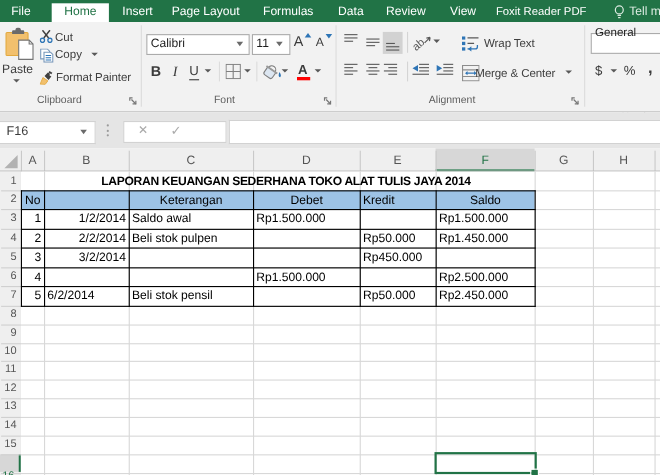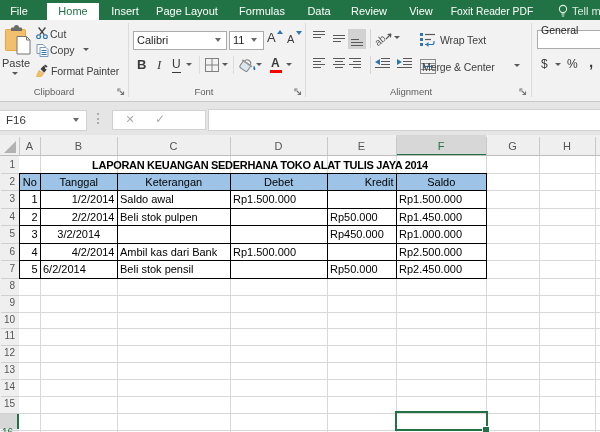--- a/index.html
+++ b/index.html
@@ -173,21 +173,21 @@
 <svg style="position:absolute;left:420px;top:59px" width="16" height="15" viewBox="0 0 16 15">
 <g stroke="#8c8c8c" stroke-width="1" fill="none">
         <rect x="0.5" y="0.5" width="15" height="14"></rect>
         <line x1="0.5" y1="4.5" x2="15.5" y2="4.5"></line>
         <line x1="0.5" y1="10.5" x2="15.5" y2="10.5"></line>
       </g>
 <line x1="4" y1="7.5" x2="12" y2="7.5" stroke="#2e75b6" stroke-width="1.2"></line>
 <path d="M5 7.5 l2.2 -2 v4 z" fill="#2e75b6" transform="translate(-2.2 0)"></path>
 <path d="M11 7.5 l-2.2 -2 v4 z" fill="#2e75b6" transform="translate(2.2 0)"></path>
 </svg>
-<div style="position:absolute;left:422px;top:60.5px;font:normal 10.5px/13.5px 'Liberation Sans',sans-serif;color:#404040;white-space:nowrap;letter-spacing:-0.1px;">Merge &amp; Center</div>
+<div style="position:absolute;left:432px;top:60.5px;font:normal 10.5px/13.5px 'Liberation Sans',sans-serif;color:#404040;white-space:nowrap;letter-spacing:-0.1px;">Merge &amp; Center</div>
 <div style="position:absolute;left:514.0px;top:64.25px;width:0;height:0;border-left:3.0px solid transparent;border-right:3.0px solid transparent;border-top:3.5px solid #595959;"></div>
 <div style="position:absolute;left:261px;top:85.5px;width:300px;text-align:center;font:normal 9.5px/12.5px 'Liberation Sans',sans-serif;color:#5e5e5e;white-space:nowrap;">Alignment</div>
 <svg style="position:absolute;left:519px;top:88px" width="8" height="8" viewBox="0 0 8 8">
 <g stroke="#767676" stroke-width="1.1" fill="none">
         <path d="M1 3.5 V1 H3.5"></path>
         <path d="M2.5 2.5 L6.5 6.5"></path>
         <path d="M6.5 3.5 V6.5 H3.5"></path>
       </g>
     </svg>
 <div style="position:absolute;left:537px;top:30px;width:70px;height:17px;background:#ffffff;border:1px solid #ababab;"></div>
@@ -303,45 +303,41 @@
 <div style="position:absolute;left:19px;top:277.8px;width:468px;height:1px;background:#000000;"></div>
 <div style="position:absolute;left:19px;top:172.6px;width:1px;height:106.20000000000002px;background:#000000;"></div>
 <div style="position:absolute;left:40px;top:172.6px;width:1px;height:106.20000000000002px;background:#000000;"></div>
 <div style="position:absolute;left:117px;top:172.6px;width:1px;height:106.20000000000002px;background:#000000;"></div>
 <div style="position:absolute;left:230px;top:172.6px;width:1px;height:106.20000000000002px;background:#000000;"></div>
 <div style="position:absolute;left:327px;top:172.6px;width:1px;height:106.20000000000002px;background:#000000;"></div>
 <div style="position:absolute;left:396px;top:172.6px;width:1px;height:106.20000000000002px;background:#000000;"></div>
 <div style="position:absolute;left:486px;top:172.6px;width:1px;height:106.20000000000002px;background:#000000;"></div>
 <div style="position:absolute;left:37px;top:157.5px;width:446px;text-align:center;font:bold 11px/15.099999999999994px 'Liberation Sans',sans-serif;color:#000;white-space:nowrap;letter-spacing:-0.3px;">LAPORAN KEUANGAN SEDERHANA TOKO ALAT TULIS JAYA 2014</div>
 <div style="position:absolute;left:22px;top:174.6px;width:15.5px;height:15.400000000000006px;text-align:center;font:11px/15.400000000000006px 'Liberation Sans',sans-serif;color:#000000;white-space:nowrap;">No</div>
-<div style="position:absolute;left:43px;top:174.6px;width:71.5px;height:15.400000000000006px;text-align:center;font:11px/15.400000000000006px 'Liberation Sans',sans-serif;color:#000000;white-space:nowrap;">Tanggal</div>
 <div style="position:absolute;left:233px;top:174.6px;width:91.5px;height:15.400000000000006px;text-align:center;font:11px/15.400000000000006px 'Liberation Sans',sans-serif;color:#000000;white-space:nowrap;">Debet</div>
 <div style="position:absolute;left:120px;top:174.6px;width:107.5px;height:15.400000000000006px;text-align:center;font:11px/15.400000000000006px 'Liberation Sans',sans-serif;color:#000000;white-space:nowrap;">Keterangan</div>
-<div style="position:absolute;left:330px;top:174.6px;width:63.5px;height:15.400000000000006px;text-align:right;font:11px/15.400000000000006px 'Liberation Sans',sans-serif;color:#000000;white-space:nowrap;">Kredit</div>
+<div style="position:absolute;left:330px;top:174.6px;width:63.5px;height:15.400000000000006px;text-align:left;font:11px/15.400000000000006px 'Liberation Sans',sans-serif;color:#000000;white-space:nowrap;">Kredit</div>
 <div style="position:absolute;left:399px;top:174.6px;width:84.5px;height:15.400000000000006px;text-align:center;font:11px/15.400000000000006px 'Liberation Sans',sans-serif;color:#000000;white-space:nowrap;">Saldo</div>
 <div style="position:absolute;left:22px;top:192.0px;width:15.5px;height:15.5px;text-align:right;font:11px/15.5px 'Liberation Sans',sans-serif;color:#000000;white-space:nowrap;">1</div>
 <div style="position:absolute;left:43px;top:192.0px;width:71.5px;height:15.5px;text-align:right;font:11px/15.5px 'Liberation Sans',sans-serif;color:#000000;white-space:nowrap;">1/2/2014</div>
 <div style="position:absolute;left:120px;top:192.0px;width:107.5px;height:15.5px;text-align:left;font:11px/15.5px 'Liberation Sans',sans-serif;color:#000000;white-space:nowrap;">Saldo awal</div>
 <div style="position:absolute;left:233px;top:192.0px;width:91.5px;height:15.5px;text-align:left;font:11px/15.5px 'Liberation Sans',sans-serif;color:#000000;white-space:nowrap;">Rp1.500.000</div>
 <div style="position:absolute;left:330px;top:192.0px;width:63.5px;height:15.5px;text-align:left;font:11px/15.5px 'Liberation Sans',sans-serif;color:#000000;white-space:nowrap;"></div>
 <div style="position:absolute;left:399px;top:192.0px;width:84.5px;height:15.5px;text-align:left;font:11px/15.5px 'Liberation Sans',sans-serif;color:#000000;white-space:nowrap;">Rp1.500.000</div>
 <div style="position:absolute;left:22px;top:209.5px;width:15.5px;height:15.699999999999989px;text-align:right;font:11px/15.699999999999989px 'Liberation Sans',sans-serif;color:#000000;white-space:nowrap;">2</div>
 <div style="position:absolute;left:43px;top:209.5px;width:71.5px;height:15.699999999999989px;text-align:right;font:11px/15.699999999999989px 'Liberation Sans',sans-serif;color:#000000;white-space:nowrap;">2/2/2014</div>
 <div style="position:absolute;left:120px;top:209.5px;width:107.5px;height:15.699999999999989px;text-align:left;font:11px/15.699999999999989px 'Liberation Sans',sans-serif;color:#000000;white-space:nowrap;">Beli stok pulpen</div>
 <div style="position:absolute;left:233px;top:209.5px;width:91.5px;height:15.699999999999989px;text-align:left;font:11px/15.699999999999989px 'Liberation Sans',sans-serif;color:#000000;white-space:nowrap;"></div>
 <div style="position:absolute;left:330px;top:209.5px;width:63.5px;height:15.699999999999989px;text-align:left;font:11px/15.699999999999989px 'Liberation Sans',sans-serif;color:#000000;white-space:nowrap;">Rp50.000</div>
 <div style="position:absolute;left:399px;top:209.5px;width:84.5px;height:15.699999999999989px;text-align:left;font:11px/15.699999999999989px 'Liberation Sans',sans-serif;color:#000000;white-space:nowrap;">Rp1.450.000</div>
 <div style="position:absolute;left:22px;top:227.2px;width:15.5px;height:15.600000000000023px;text-align:right;font:11px/15.600000000000023px 'Liberation Sans',sans-serif;color:#000000;white-space:nowrap;">3</div>
-<div style="position:absolute;left:43px;top:227.2px;width:71.5px;height:15.600000000000023px;text-align:center;font:11px/15.600000000000023px 'Liberation Sans',sans-serif;color:#000000;white-space:nowrap;">3/2/2014</div>
+<div style="position:absolute;left:43px;top:227.2px;width:71.5px;height:15.600000000000023px;text-align:right;font:11px/15.600000000000023px 'Liberation Sans',sans-serif;color:#000000;white-space:nowrap;">3/2/2014</div>
 <div style="position:absolute;left:233px;top:227.2px;width:91.5px;height:15.600000000000023px;text-align:left;font:11px/15.600000000000023px 'Liberation Sans',sans-serif;color:#000000;white-space:nowrap;"></div>
 <div style="position:absolute;left:330px;top:227.2px;width:63.5px;height:15.600000000000023px;text-align:left;font:11px/15.600000000000023px 'Liberation Sans',sans-serif;color:#000000;white-space:nowrap;">Rp450.000</div>
-<div style="position:absolute;left:399px;top:227.2px;width:84.5px;height:15.600000000000023px;text-align:left;font:11px/15.600000000000023px 'Liberation Sans',sans-serif;color:#000000;white-space:nowrap;">Rp1.000.000</div>
 <div style="position:absolute;left:22px;top:244.8px;width:15.5px;height:15.5px;text-align:right;font:11px/15.5px 'Liberation Sans',sans-serif;color:#000000;white-space:nowrap;">4</div>
-<div style="position:absolute;left:43px;top:244.8px;width:71.5px;height:15.5px;text-align:right;font:11px/15.5px 'Liberation Sans',sans-serif;color:#000000;white-space:nowrap;">4/2/2014</div>
-<div style="position:absolute;left:120px;top:244.8px;width:107.5px;height:15.5px;text-align:left;font:11px/15.5px 'Liberation Sans',sans-serif;color:#000000;white-space:nowrap;">Ambil kas dari Bank</div>
 <div style="position:absolute;left:233px;top:244.8px;width:91.5px;height:15.5px;text-align:left;font:11px/15.5px 'Liberation Sans',sans-serif;color:#000000;white-space:nowrap;">Rp1.500.000</div>
 <div style="position:absolute;left:330px;top:244.8px;width:63.5px;height:15.5px;text-align:left;font:11px/15.5px 'Liberation Sans',sans-serif;color:#000000;white-space:nowrap;"></div>
 <div style="position:absolute;left:399px;top:244.8px;width:84.5px;height:15.5px;text-align:left;font:11px/15.5px 'Liberation Sans',sans-serif;color:#000000;white-space:nowrap;">Rp2.500.000</div>
 <div style="position:absolute;left:22px;top:262.3px;width:15.5px;height:15.5px;text-align:right;font:11px/15.5px 'Liberation Sans',sans-serif;color:#000000;white-space:nowrap;">5</div>
 <div style="position:absolute;left:43px;top:262.3px;width:71.5px;height:15.5px;font:11px/15.5px 'Liberation Sans',sans-serif;color:#000000;white-space:nowrap;">6/2/2014</div>
 <div style="position:absolute;left:120px;top:262.3px;width:107.5px;height:15.5px;text-align:left;font:11px/15.5px 'Liberation Sans',sans-serif;color:#000000;white-space:nowrap;">Beli stok pensil</div>
 <div style="position:absolute;left:233px;top:262.3px;width:91.5px;height:15.5px;text-align:left;font:11px/15.5px 'Liberation Sans',sans-serif;color:#000000;white-space:nowrap;"></div>
 <div style="position:absolute;left:330px;top:262.3px;width:63.5px;height:15.5px;text-align:left;font:11px/15.5px 'Liberation Sans',sans-serif;color:#000000;white-space:nowrap;">Rp50.000</div>
 <div style="position:absolute;left:399px;top:262.3px;width:84.5px;height:15.5px;text-align:left;font:11px/15.5px 'Liberation Sans',sans-serif;color:#000000;white-space:nowrap;">Rp2.450.000</div>
 <div style="position:absolute;left:395px;top:411.14px;width:92.5px;height:19.860000000000014px;border:2px solid #217346;box-sizing:border-box;"></div>

